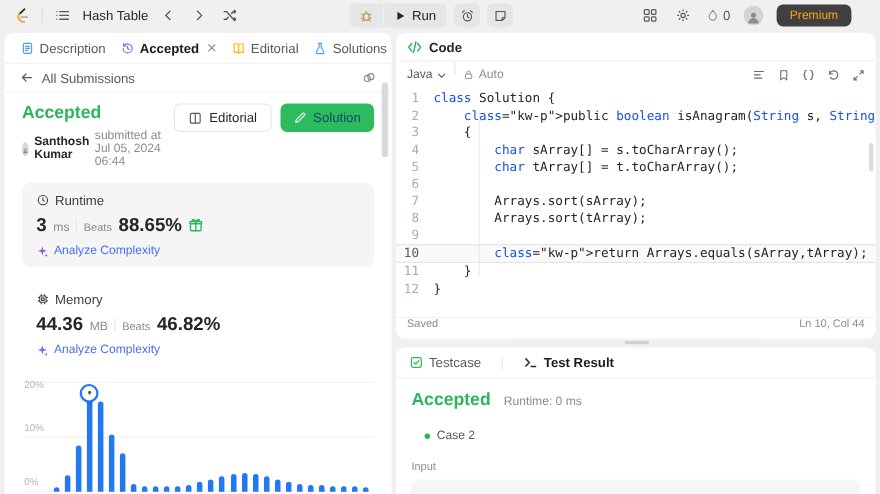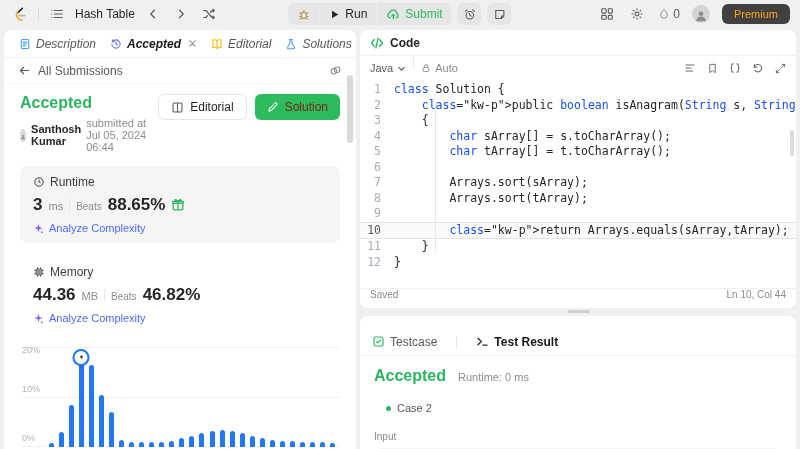--- a/index.html
+++ b/index.html
@@ -1,21 +1,21 @@
 <!DOCTYPE html>
 <html><head>
 <meta charset="utf-8">
 <style>
   * { margin:0; padding:0; box-sizing:border-box; }
   html,body { width:800px; height:449px; overflow:hidden; }
   body { background:#f0f0f0; font-family:"Liberation Sans", sans-serif; color:#262626; font-size:12px; }
   svg { display:block; }
 
   
-  .topnav { position:absolute; top:0; left:0; right:0; height:28px; display:flex; align-items:center; padding:0 10px; }
+  .topnav { position:absolute; top:0; left:0; right:16px; height:28px; display:flex; align-items:center; padding:0 10px; }
   .nav-left { display:flex; align-items:center; gap:8px; }
   .nav-sep { width:1px; height:14px; background:#dcdcdc; }
   .nav-title { font-size:12px; color:#262626; }
   .nav-ico { color:#595959; display:flex; align-items:center; justify-content:center; width:20px; height:20px; border-radius:4px; cursor:pointer; }
   .nav-center { position:absolute; left:50%; transform:translateX(-50%); top:3px; display:flex; align-items:center; gap:6px; }
   .btn-group { display:flex; align-items:center; background:#e6e6e6; border-radius:6px; overflow:hidden; height:22px; }
   .btn-group > div { display:flex; align-items:center; gap:5px; padding:0 9px; height:100%; cursor:pointer; }
   .btn-group .gsep { width:1px; height:22px; background:#f0f0f0; padding:0; }
   .run-label { font-size:12px; color:#262626; font-weight:500; }
   .submit-label { font-size:12px; color:#2cbb5d; font-weight:500; }
@@ -27,41 +27,41 @@
   .premium-btn { background:#404040; color:#ffa116; font-size:11px; font-weight:500; padding:4px 12px; border-radius:6px; cursor:pointer; }
 
   
   .panel { position:absolute; background:#fff; border-radius:8px; overflow:hidden; }
   #left-panel  { left:4px;  top:30px; width:352px; height:440px; }
   #code-panel  { left:360px; top:30px; width:436px; height:278px; }
   #test-panel  { left:360px; top:316px; width:436px; height:200px; }
   .drag-handle { position:absolute; left:568px; top:310px; width:22px; height:3px; border-radius:2px; background:#cfcfcf; }
 
   
-  .tabbar { display:flex; align-items:center; height:28px; padding:0 8px; border-bottom:1px solid #f0f0f0;font-style:italic; }
+  .tabbar { display:flex; align-items:center; height:28px; padding:0 8px; border-bottom:1px solid #f0f0f0; }
   .tab { display:flex; align-items:center; gap:5px; padding:0 7px; font-size:12px; color:#595959; cursor:pointer; white-space:nowrap; }
   .tab.active { color:#1a1a1a; font-weight:700; }
   .tab-sep { width:1px; height:12px; background:#e5e5e5; }
   .tab .close-x { color:#8c8c8c; margin-left:2px; }
 
   .subhead { display:flex; align-items:center; height:26px; padding:0 14px; color:#595959; font-size:12px; gap:7px; border-bottom:1px solid #f5f5f5; }
   .subhead .link-ic { margin-left:auto; color:#8c8c8c; }
 
   .left-scroll { position:relative; padding:10px 16px 0 16px; }
   .scroll-thumb { position:absolute; background:#d9d9d9; border-radius:3px; }
 
   
   .result-head { display:flex; align-items:flex-start; }
   .status-accepted { color:#2db55d; font-size:16px; font-weight:700; line-height:18px; }
   .submitter { display:flex; align-items:center; gap:5px; margin-top:5px; font-size:11px; color:#8c8c8c; }
   .submitter b { color:#262626; font-weight:700; }
   .mini-avatar { width:13px; height:13px; border-radius:50%; background:#d9d9d9; overflow:hidden; display:flex; align-items:flex-end; justify-content:center; }
   .head-actions { margin-left:auto; display:flex; gap:8px; }
   .btn-editorial { display:flex; align-items:center; gap:6px; border:1px solid #e5e5e5; background:#fff; border-radius:6px; padding:5px 12px; font-size:12px; color:#262626; cursor:pointer; }
-  .btn-solution { display:flex; align-items:center; gap:6px; background:#2cbb5d; color:#7f1d1d; border-radius:6px; padding:5px 12px; font-size:12px; font-weight:500; border:none; cursor:pointer;text-align:center; }
+  .btn-solution { display:flex; align-items:center; gap:6px; background:#2cbb5d; color:#0c4a6e; border-radius:6px; padding:5px 12px; font-size:12px; font-weight:500; border:none; cursor:pointer;text-align:center; }
 
   
   .metric-card { border-radius:8px; padding:9px 13px; margin-top:13px; cursor:pointer; }
   .metric-card.selected { background:#f5f5f5; }
   .metric-label { display:flex; align-items:center; gap:5px; color:#3c3c43; font-size:12px; }
   .metric-value-row { display:flex; align-items:baseline; gap:6px; margin-top:6px; }
   .metric-value { font-size:17px; font-weight:700; color:#262626; }
   .metric-unit { font-size:11px; color:#8c8c8c; }
   .vdiv { width:1px; height:12px; background:#e5e5e5; align-self:center; }
   .beats-label { font-size:10px; color:#8c8c8c; }
@@ -94,21 +94,21 @@
   .code-line.active { background:#fafafa; border-top:1px solid #e3e3e3; border-bottom:1px solid #e3e3e3; height:17.5px; }
   .code-line.active .gut { color:#595959; }
   .kw-b { color:#1750eb; }
   .kw-t { color:#1750eb; }
   .indent-guide { position:absolute; left:75px; top:22px; width:1px; height:150px; background:#e8e8e8; }
   .ed-foot { position:absolute; left:0; right:0; bottom:0; height:20px; border-top:1px solid #f0f0f0; display:flex; align-items:flex-start; padding:0 10px; font-size:10px; color:#8c8c8c; }
   .ed-foot .cursorpos { margin-left:auto; }
   .ed-scroll { position:absolute; right:2px; top:100px; width:4px; height:26px; background:#dcdcdc; border-radius:2px; }
 
   
-  .tc-head { display:flex; align-items:center; height:28px; padding:0 12px; gap:19px; border-bottom:1px solid #f0f0f0;margin-top:12px; }
+  .tc-head { display:flex; align-items:center; height:28px; padding:0 12px; gap:19px; border-bottom:1px solid #f0f0f0; }
   .tc-tab { display:flex; align-items:center; gap:5px; font-size:12px; color:#595959; cursor:pointer; }
   .tc-tab.active { color:#1a1a1a; font-weight:700; }
   .tc-body { padding:11px 14px; position:relative; }
   .tc-status-row { display:flex; align-items:baseline; gap:12px; }
   .tc-accepted { color:#2db55d; font-size:16px; font-weight:700; }
   .tc-runtime { color:#8c8c8c; font-size:11px; }
   .case-row { display:flex; align-items:center; gap:10px; margin-top:12px; }
   .case-pill { display:flex; align-items:center; gap:6px; font-size:11px; font-weight:600; color:#262626; padding:5px 12px; border-radius:8px; cursor:pointer; }
   .case-pill.selected { background:#f0f0f0; }
   .case-pill.dim { color:#595959; font-weight:400; }
@@ -162,27 +162,20 @@
         </svg>
       </div>
       <div class="gsep"></div>
       <div>
         <svg width="11" height="11" viewBox="0 0 16 16" fill="#262626">
             <path d="M4 2.5v11l9-5.5z"></path>
           </svg>
         <span class="run-label">Run</span>
       </div>
       <div class="gsep"></div>
-      <div>
-        <svg width="14" height="14" viewBox="0 0 16 16" fill="none" stroke="#2cbb5d" stroke-width="1.4" stroke-linecap="round" stroke-linejoin="round">
-          <path d="M4.5 12.5A3 3 0 014 6.6 4 4 0 0111.9 7.5a2.6 2.6 0 01-.4 5"></path>
-            <path d="M8 13.5V8.8M6 10.5L8 8.5l2 2"></path>
-        </svg>
-        <span class="submit-label">Submit</span>
-      </div>
     </div>
     <span class="sq-btn">
       <svg width="13" height="13" viewBox="0 0 16 16" fill="none" stroke="currentColor" stroke-width="1.3" stroke-linecap="round">
         <circle cx="8" cy="9" r="4.6"></circle>
           <path d="M8 6.5V9l1.8 1M2.5 4L4.5 2.2M13.5 4L11.5 2.2"></path>
       </svg>
     </span>
     <span class="sq-btn">
       <svg width="13" height="13" viewBox="0 0 16 16" fill="none" stroke="currentColor" stroke-width="1.3" stroke-linejoin="round">
         <path d="M3 3h10v7l-3 3H3z"></path>

